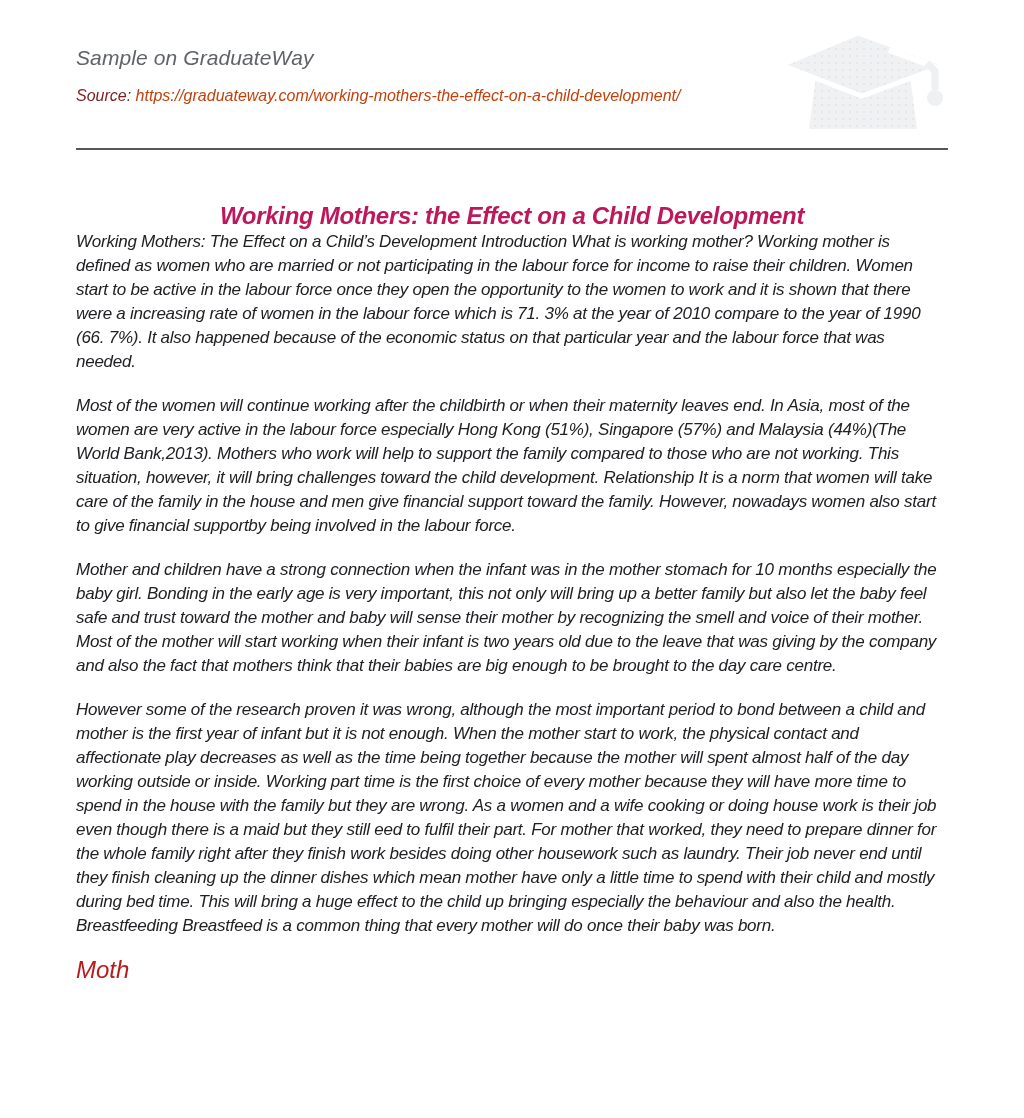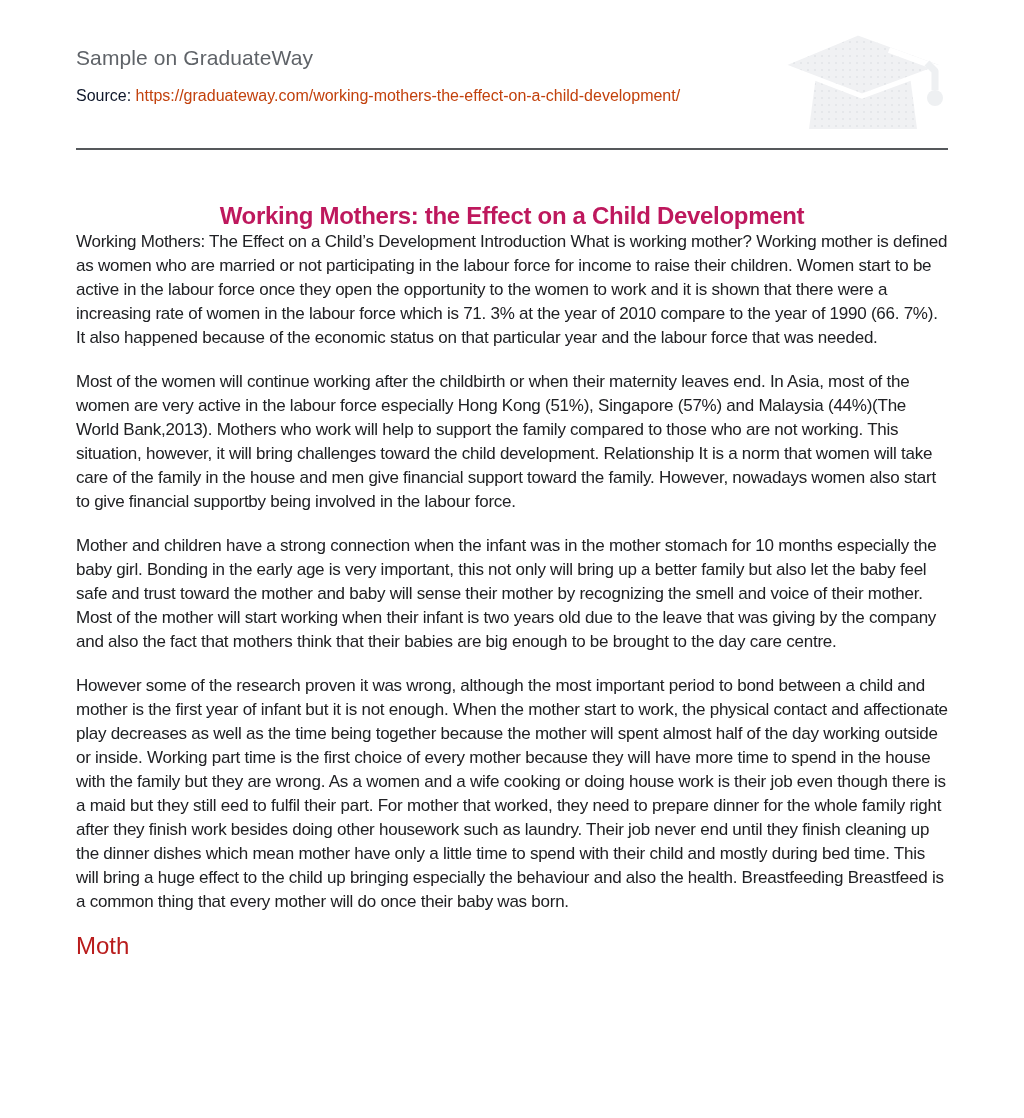--- a/index.html
+++ b/index.html
@@ -9,40 +9,41 @@
     height: 1118px;
     position: relative;
     font-family: "Liberation Sans", sans-serif;
     overflow: hidden;
   }
   .page {
     position: relative;
     width: 1024px;
     height: 1118px;
     padding: 46px 76px 0 76px;
+    font-style: italic;
   }
   .watermark {
     position: absolute;
     top: 26px;
     left: 778px;
     width: 176px;
     height: 110px;
   }
   .sample-heading {
     font-size: 21px;
     font-weight: 400;
     color: #5f6368;
     letter-spacing: 0.1px;
   }
   .source-line {
     margin-top: 17px;
     font-size: 16px;
     color: #5f6368;
   }
-  .src-label { color: #0f172a; }
+  .src-label { color: #7f1d1d; }
   .src-url { color: #c2410c; }
   .divider {
     border: none;
     border-top: 2px solid #55585b;
     margin-top: 43px;
     width: 872px;
   }
   .essay-title {
     margin-top: 52px;
     text-align: center;

